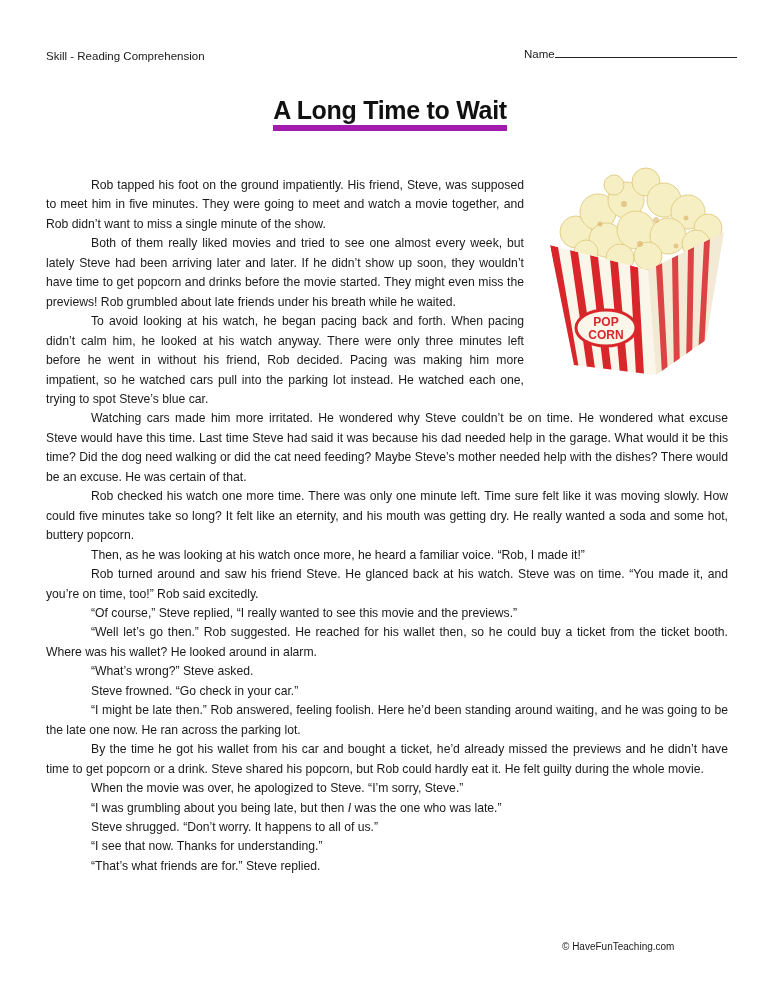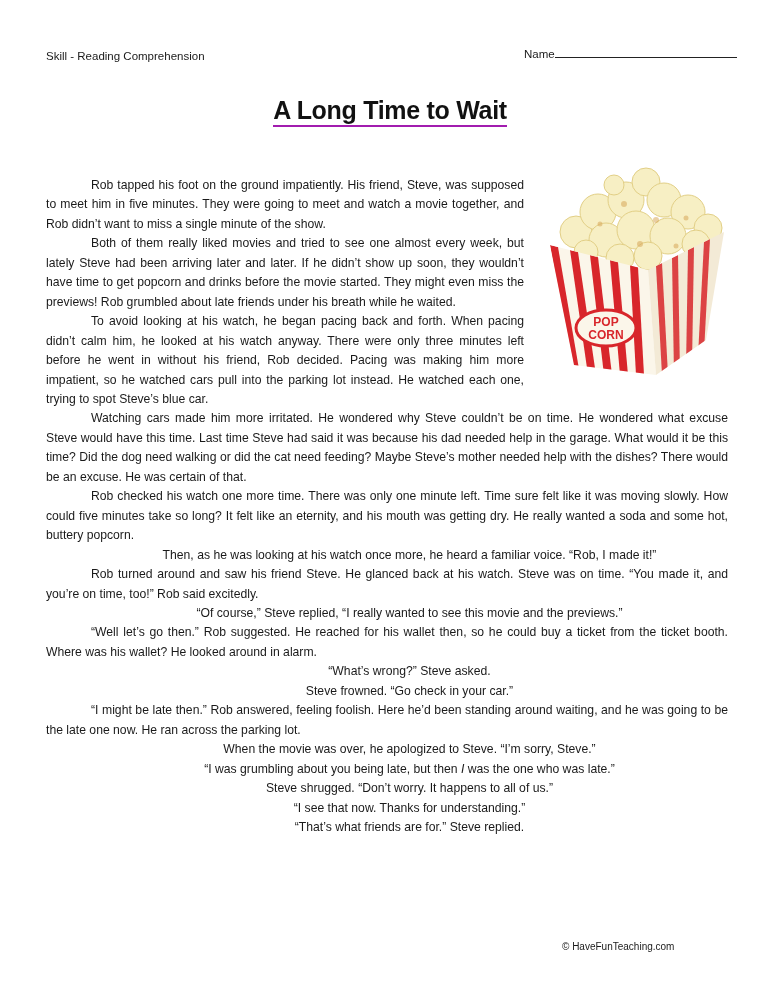--- a/index.html
+++ b/index.html
@@ -4,26 +4,26 @@
 <style>
   html, body { margin: 0; padding: 0; background: #ffffff; }
   body { width: 773px; height: 1000px; position: relative; overflow: hidden;
          font-family: "Liberation Sans", sans-serif; color: #1a1a1a; }
   .header { position: absolute; top: 46px; left: 46px; right: 56px; height: 16px;
             font-size: 11.5px; }
   .skill { position: absolute; left: 0; top: 4px; }
   .name { position: absolute; left: 478px; top: 0; white-space: nowrap; }
   .name-line { display: inline-block; width: 182px; border-bottom: 1px solid #222; height: 11px; vertical-align: baseline; }
   .title { position: absolute; top: 96px; left: 0; width: 780px; text-align: center; }
-  .title span { font-size: 25px; font-weight: bold; color: #111; border-bottom: 2px solid #a21caf;
+  .title span { font-size: 25px; font-weight: bold; color: #111; border-bottom: 6px solid #a21caf;
                 padding-bottom: 1px; letter-spacing: -0.3px; }
   .story { position: absolute; top: 176px; left: 46px; width: 682px;
            font-size: 12.2px; line-height: 19.45px; }
   .story p { margin: 0; text-indent: 45px; text-align: justify; }
-  .story p.nojust { text-align: center; }
+  .story p.nojust { text-align: left; }
   .popcorn { float: right; width: 200px; height: 215px; margin: -16px -8px 0 12px; shape-outside: inset(0); }
   .footer { position: absolute; top: 941px; left: 562px; font-size: 10px; }
   em { font-style: italic; }
 </style>
 </head>
 <body>
 
 <div class="header">
   <span class="skill">Skill - Reading Comprehension</span>
   <span class="name"><span>Name</span><span class="name-line"></span></span>
@@ -101,20 +101,21 @@
   <p>To avoid looking at his watch, he began pacing back and forth. When pacing didn’t calm him, he looked at his watch anyway. There were only three minutes left before he went in without his friend, Rob decided. Pacing was making him more impatient, so he watched cars pull into the parking lot instead. He watched each one, trying to spot Steve’s blue car.</p>
   <p>Watching cars made him more irritated. He wondered why Steve couldn’t be on time. He wondered what excuse Steve would have this time. Last time Steve had said it was because his dad needed help in the garage. What would it be this time? Did the dog need walking or did the cat need feeding? Maybe Steve’s mother needed help with the dishes? There would be an excuse. He was certain of that.</p>
   <p>Rob checked his watch one more time. There was only one minute left. Time sure felt like it was moving slowly. How could five minutes take so long? It felt like an eternity, and his mouth was getting dry. He really wanted a soda and some hot, buttery popcorn.</p>
   <p class="nojust">Then, as he was looking at his watch once more, he heard a familiar voice. “Rob, I made it!”</p>
   <p>Rob turned around and saw his friend Steve. He glanced back at his watch. Steve was on time. “You made it, and you’re on time, too!” Rob said excitedly.</p>
   <p class="nojust">“Of course,” Steve replied, “I really wanted to see this movie and the previews.”</p>
   <p>“Well let’s go then.” Rob suggested. He reached for his wallet then, so he could buy a ticket from the ticket booth. Where was his wallet? He looked around in alarm.</p>
   <p class="nojust">“What’s wrong?” Steve asked.</p>
   <p class="nojust">Steve frowned. “Go check in your car.”</p>
   <p>“I might be late then.” Rob answered, feeling foolish. Here he’d been standing around waiting, and he was going to be the late one now. He ran across the parking lot.</p>
+  <p>By the time he got his wallet from his car and bought a ticket, he’d already missed the previews and he didn’t have time to get popcorn or a drink. Steve shared his popcorn, but Rob could hardly eat it. He felt guilty during the whole movie.</p>
   <p class="nojust">When the movie was over, he apologized to Steve. “I’m sorry, Steve.”</p>
   <p class="nojust"><span>“I was grumbling about you being late, but then </span><em>I</em><span> was the one who was late.”</span></p>
   <p class="nojust">Steve shrugged. “Don’t worry. It happens to all of us.”</p>
   <p class="nojust">“I see that now. Thanks for understanding.”</p>
   <p class="nojust">“That’s what friends are for.” Steve replied.</p>
 </div>
 
 <div class="footer">© HaveFunTeaching.com</div>
 
 </body></html>

